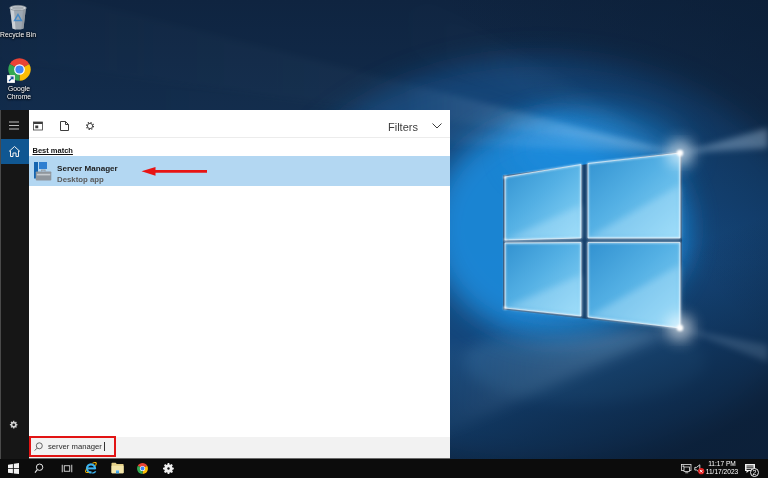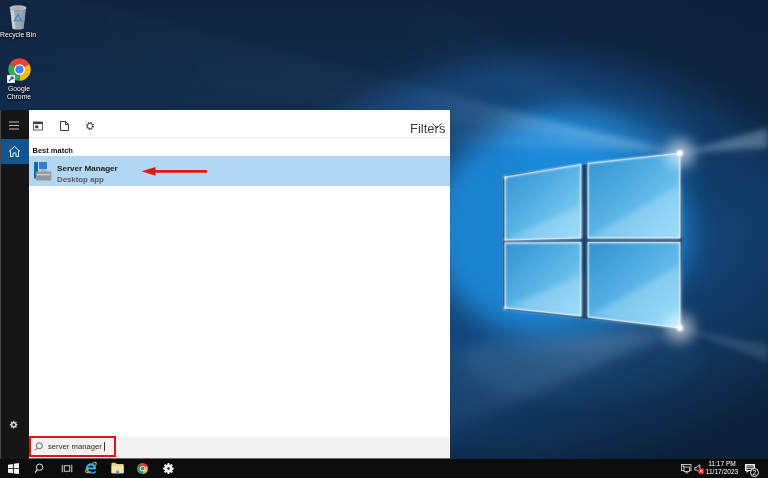--- a/index.html
+++ b/index.html
@@ -5,25 +5,25 @@
 html,body{margin:0;padding:0;}
 body{width:768px;height:478px;overflow:hidden;font-family:"Liberation Sans",sans-serif;background:#0d2342;}
 #screen{position:absolute;top:0;left:0;width:768px;height:478px;overflow:hidden;}
 .abs{position:absolute;}
 .dlabel{position:absolute;color:#fff;font-size:6.8px;text-align:center;text-shadow:0 1px 2px #000,0 0 2px #000;line-height:7.5px;}
 
 #sidebar{position:absolute;left:0;top:110px;width:29px;height:349px;background:#161616;border-left:1px solid #4a4a4a;box-sizing:border-box;}
 #homehl{position:absolute;left:1px;top:139px;width:28px;height:25px;background:#105792;}
 #panel{position:absolute;left:29px;top:110px;width:421px;height:327px;background:#ffffff;}
 #searchrow{position:absolute;left:29px;top:437px;width:421px;height:22px;background:#f2f2f2;border-bottom:1px solid #6a6a6a;box-sizing:border-box;}
-#bestmatch{position:absolute;left:32.5px;top:146px;font-size:7.5px;font-weight:bold;color:#111;}
+#bestmatch{position:absolute;left:32.5px;top:146px;font-size:7.5px;font-weight:bold;color:#111;text-decoration:underline;}
 #hlrow{position:absolute;left:29px;top:156px;width:421px;height:30px;background:#b3d7f2;}
 #smtitle{position:absolute;left:57px;top:163.5px;font-size:8.1px;font-weight:bold;color:#1c1c1c;}
 #smsub{position:absolute;left:57px;top:174.5px;font-size:7.8px;color:#5a5a5a;font-weight:bold;}
-#filters{position:absolute;left:410px;top:121px;font-size:13px;color:#3c3c3c;}
+#filters{position:absolute;left:388px;top:121px;font-size:11px;color:#3c3c3c;}
 #sep1{position:absolute;left:29px;top:137px;width:421px;height:1px;background:#ececec;}
 #qtext{position:absolute;left:48px;top:442px;font-size:7.7px;color:#2a2a2a;}
 #redbox{position:absolute;left:29px;top:436px;width:87px;height:21px;border:2.5px solid #e21414;box-sizing:border-box;}
 
 #taskbar{position:absolute;left:0;top:459px;width:768px;height:19px;background:#0c0c0c;}
 #traytime{position:absolute;left:701px;top:460px;width:42px;text-align:center;color:#fff;font-size:6.6px;line-height:7.6px;}
 </style>
 </head>
 <body>
 <div id="screen">

